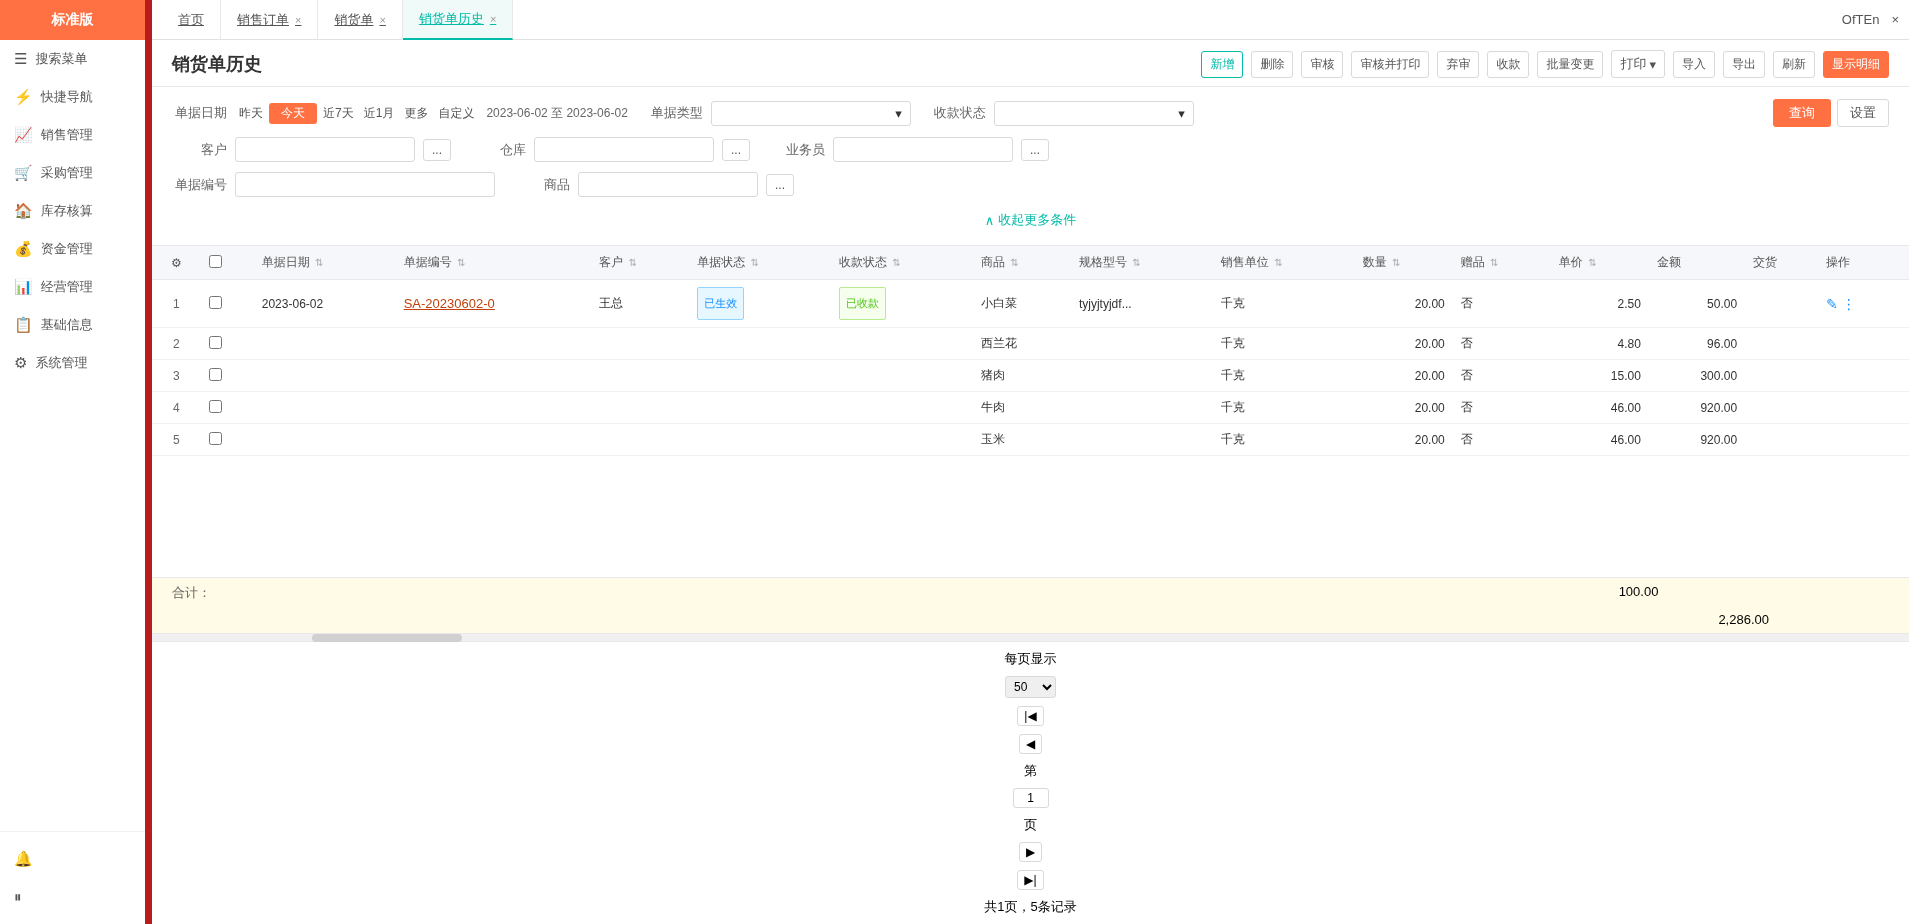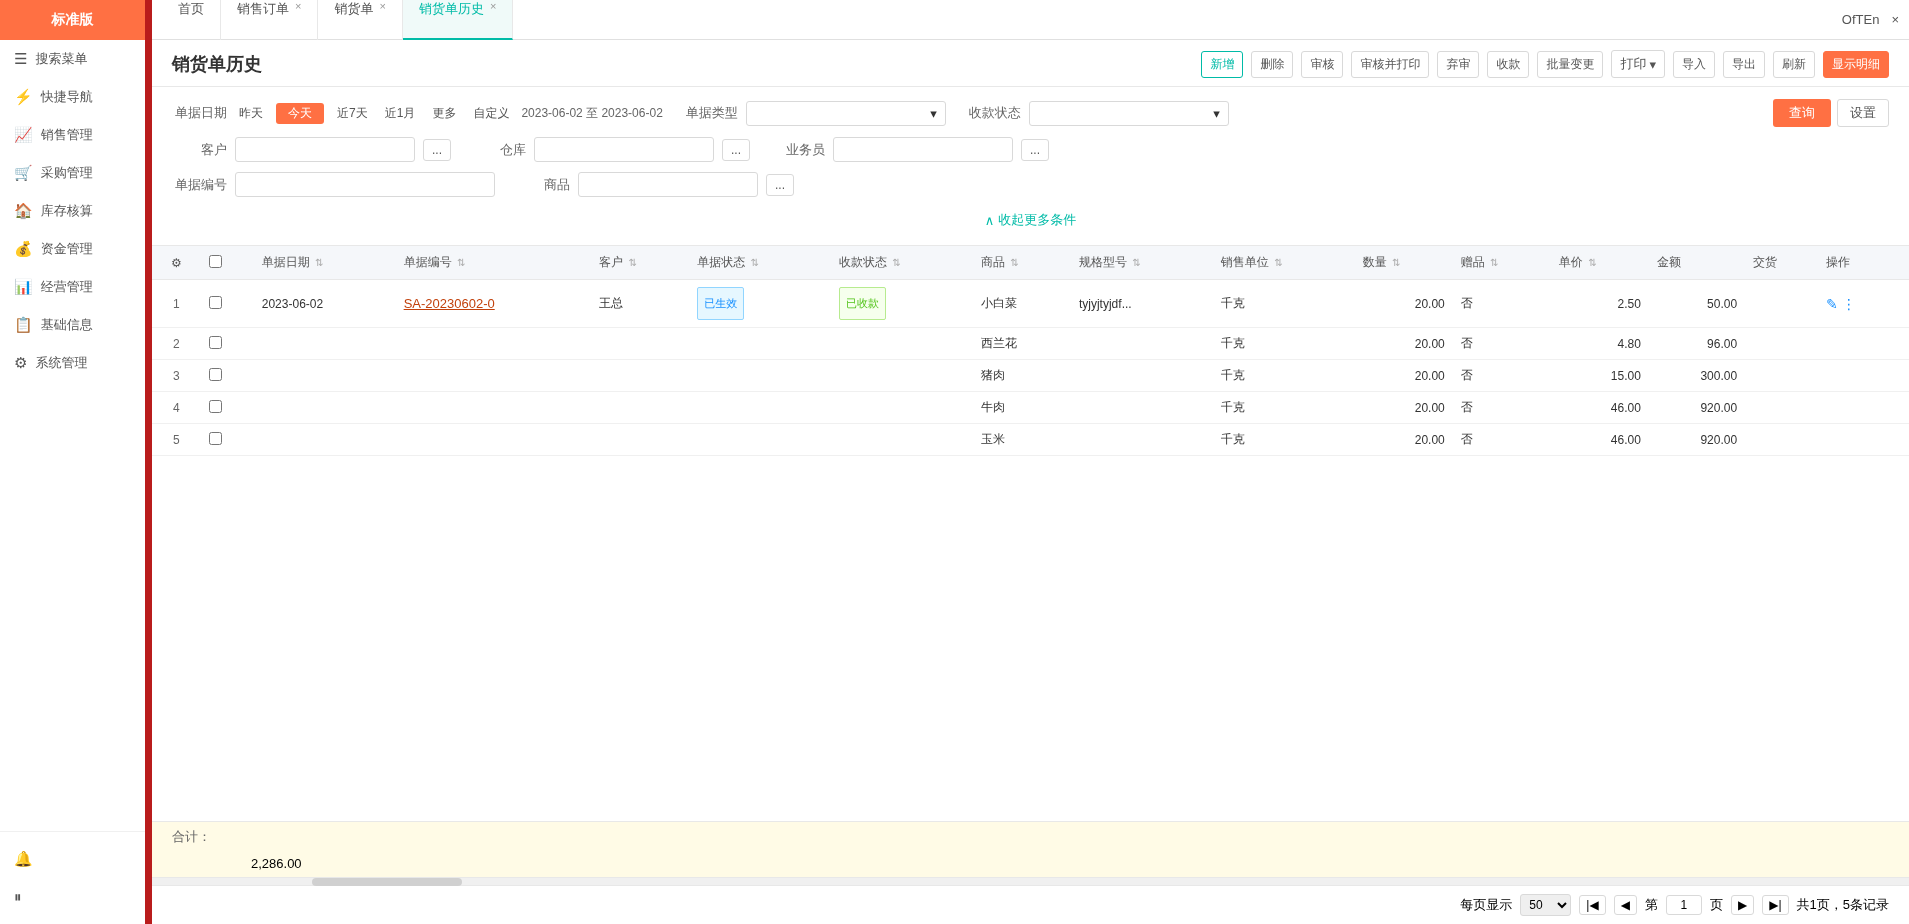--- a/index.html
+++ b/index.html
@@ -54,26 +54,27 @@
       border-bottom: 1px solid #e0e0e0;
       display: flex;
       align-items: center;
       padding: 0 10px;
       gap: 0;
     }
     .tab {
       height: 40px;
       padding: 0 16px;
       display: flex;
-      align-items: flex-start;
+      align-items: center;
       cursor: pointer;
       color: #555;
       border-right: 1px solid #e8e8e8;
       gap: 6px;
       white-space: nowrap;
+      text-decoration: underline;
     }
     .tab.active {
       background: #f0faf9;
       color: #00bba7;
       border-bottom: 2px solid #00bba7;
     }
     .tab .close-icon { font-size: 11px; color: #999; }
     .topbar-right {
       margin-left: auto;
       display: flex;
@@ -170,21 +171,21 @@
       background: #fff;
       cursor: pointer;
       display: flex;
       align-items: center;
       justify-content: space-between;
       position: relative;
     }
     .date-filter {
       display: flex;
       align-items: center;
-      gap: 9px;
+      gap: 2px;
     }
     .date-tab {
       color: #555;
       cursor: pointer;
       padding: 2px 4px;
       font-size: 12px;
     }
     .date-tab.active {
       background: #ff7043;
       color: #fff;
@@ -286,20 +287,21 @@
 
     
     .pagination-bar {
       background: #fff;
       border-top: 1px solid #e8e8e8;
       padding: 8px 20px;
       display: flex;
       align-items: center;
       justify-content: flex-end;
       gap: 8px;
+      flex-direction: column;
     }
     .pagination-select {
       border: 1px solid #d9d9d9;
       border-radius: 3px;
       padding: 2px 4px;
       font-size: 12px;
     }
     .page-btn {
       border: 1px solid #d9d9d9;
       border-radius: 3px;
@@ -629,20 +631,21 @@
               <td class="right-col">920.00</td>
               <td></td>
               <td></td>
             </tr>
           </tbody>
       </table>
     </div>
 
     <div class="table-footer">
       <span style="color:#666; margin-right:40px;">合计：</span>
+      <span style="flex:1; text-align:right; padding-right:60px;">100.00</span>
       <span style="margin-right:120px;margin-top:28px;">2,286.00</span>
     </div>
 
     <div class="scrollbar-area">
       <div class="scrollbar-thumb"></div>
     </div>
 
     <div class="pagination-bar">
       <span>每页显示</span>
       <select class="pagination-select">

